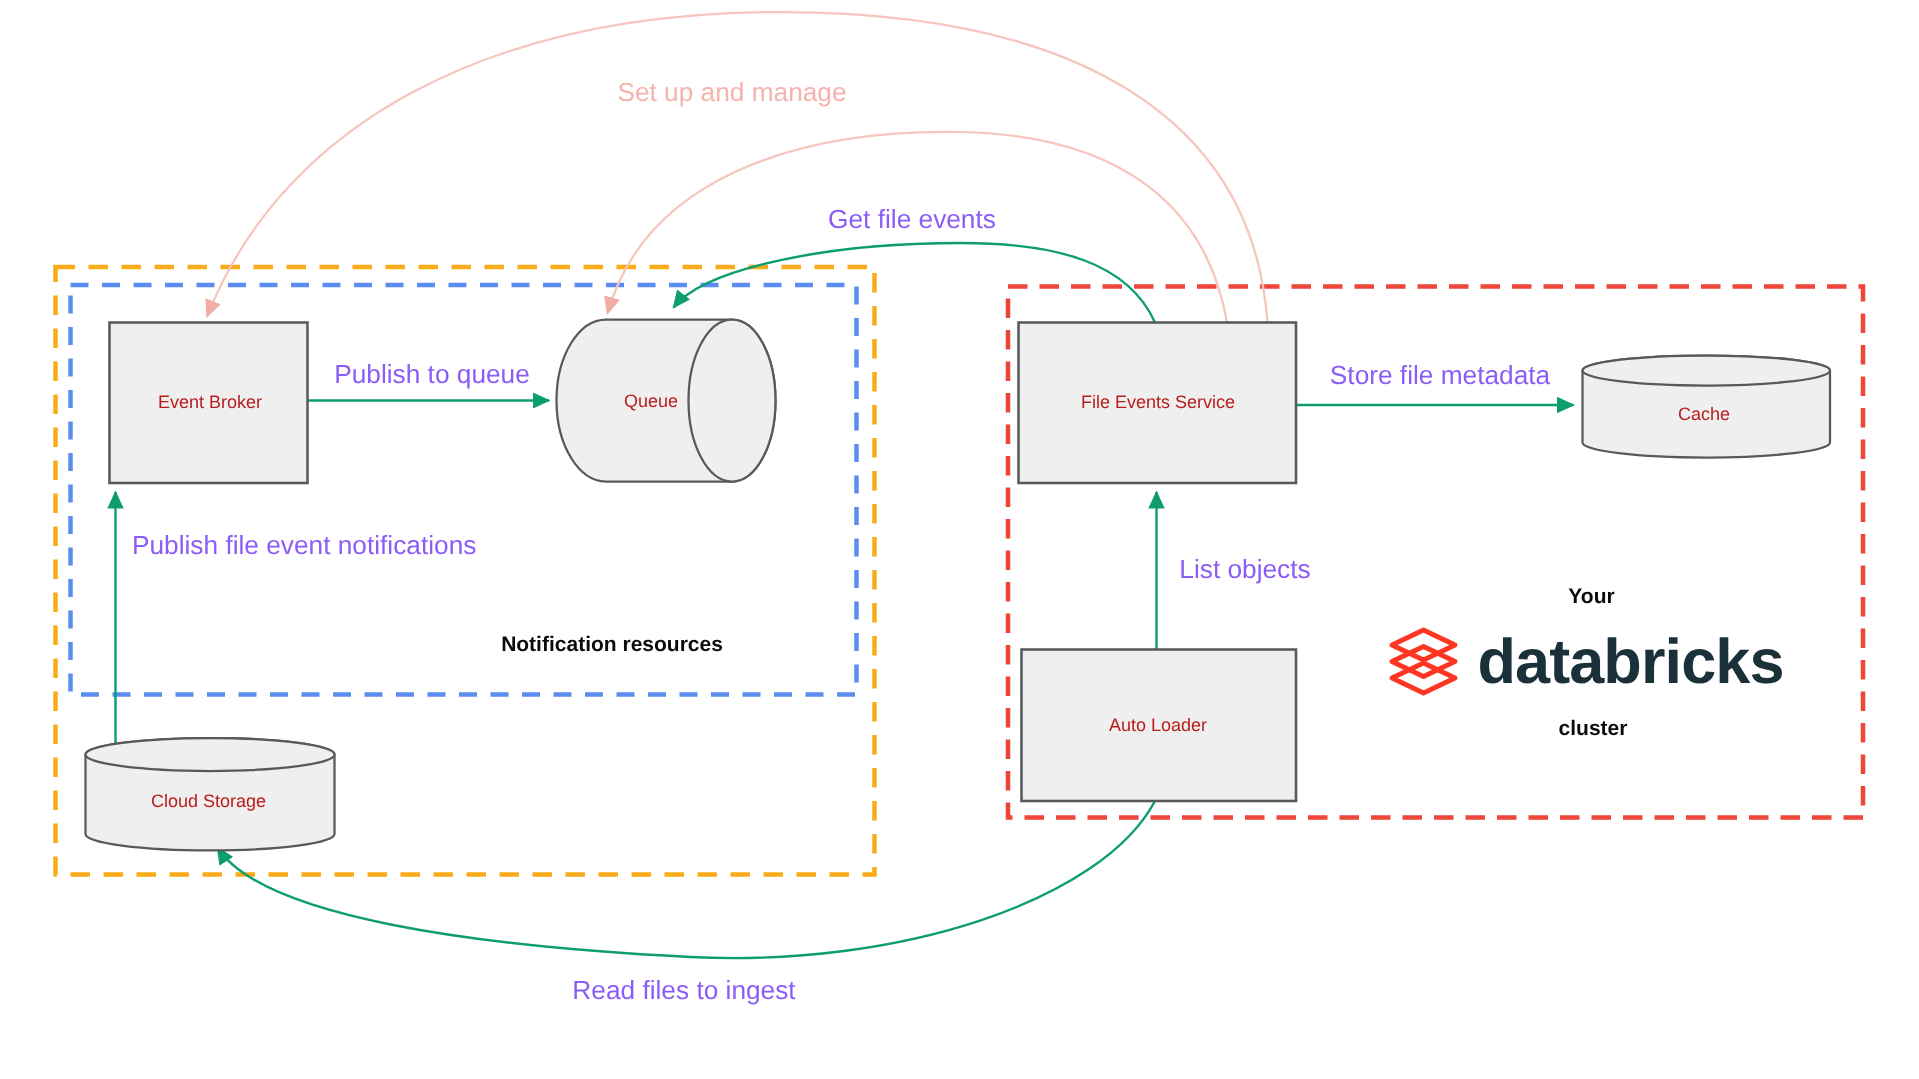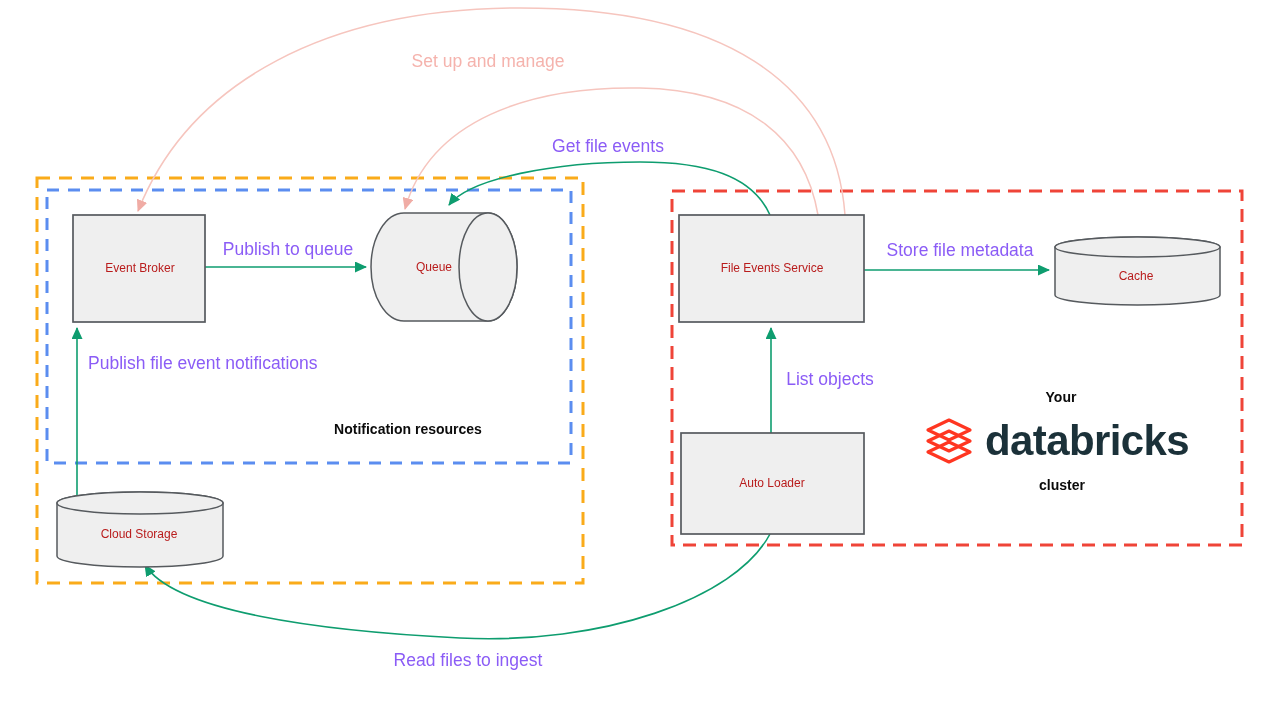--- a/index.html
+++ b/index.html
@@ -67,21 +67,21 @@
       <path d="M 928 452 L 949 442 L 970 452 L 949 462 Z"></path>
     </g>
   </svg>
 
   <div class="lbl pink" style="left:488px;top:62px;">Set up and manage</div>
   <div class="lbl green" style="left:608px;top:147px;">Get file events</div>
   <div class="lbl green" style="left:288px;top:250px;">Publish to queue</div>
   <div class="lbl green" style="left:960px;top:251px;">Store file metadata</div>
   <div class="lbl green left" style="left:88px;top:364px;">Publish file event notifications</div>
   <div class="lbl green" style="left:830px;top:380px;">List objects</div>
-  <div class="lbl green" style="left:468px;top:661px;">Read files to ingest</div>
+  <div class="lbl green" style="left:456px;top:661px;">Read files to ingest</div>
 
   <div class="lbl boldblk" style="left:408px;top:429px;">Notification resources</div>
   <div class="lbl boldblk" style="left:1061px;top:397px;">Your</div>
   <div class="brand-word" style="left:1087px;top:441px;">databricks</div>
   <div class="lbl boldblk" style="left:1062px;top:485px;">cluster</div>
 
   <div class="lbl node" style="left:140px;top:268px;">Event Broker</div>
   <div class="lbl node" style="left:434px;top:267px;">Queue</div>
   <div class="lbl node" style="left:772px;top:268px;">File Events Service</div>
   <div class="lbl node" style="left:772px;top:483px;">Auto Loader</div>

